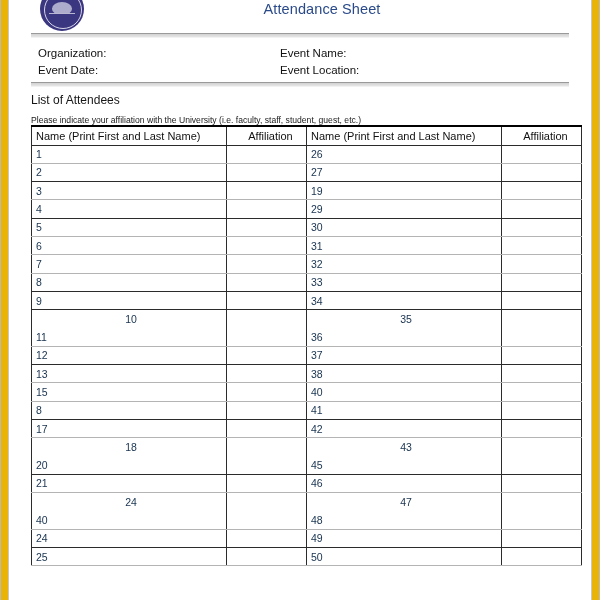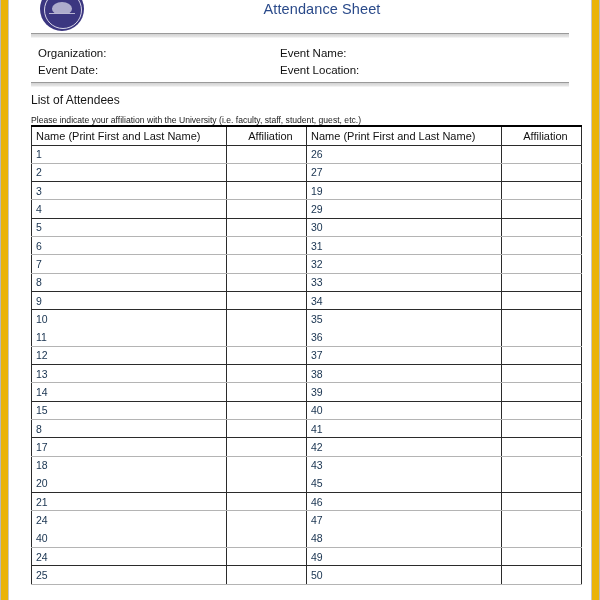--- a/index.html
+++ b/index.html
@@ -186,20 +186,21 @@
     font-size: 10.5px;
   }
   table.attendance tbody tr.b-dark td {
     border-bottom: 1px solid #2b2b2b;
   }
   table.attendance tbody tr.b-light td {
     border-bottom: 1px solid #b4b4b4;
   }
   table.attendance tbody tr.b-none td {
     border-bottom: none;
+    text-align: center;
   }
   td.num { color: #16314e; }
   td.blank { color: transparent; }
 </style>
 </head>
 <body>
 
 <div class="page">
   <div class="page-inner">
 
@@ -326,26 +327,20 @@
               <td class="blank"></td>
               <td class="num">37</td>
               <td class="blank"></td>
             </tr>
             <tr class="b-light">
               <td class="num">13</td>
               <td class="blank"></td>
               <td class="num">38</td>
               <td class="blank"></td>
             </tr>
-            <tr class="b-dark">
-              <td class="num">14</td>
-              <td class="blank"></td>
-              <td class="num">39</td>
-              <td class="blank"></td>
-            </tr>
             <tr class="b-light">
               <td class="num">15</td>
               <td class="blank"></td>
               <td class="num">40</td>
               <td class="blank"></td>
             </tr>
             <tr class="b-dark">
               <td class="num">8</td>
               <td class="blank"></td>
               <td class="num">41</td>

